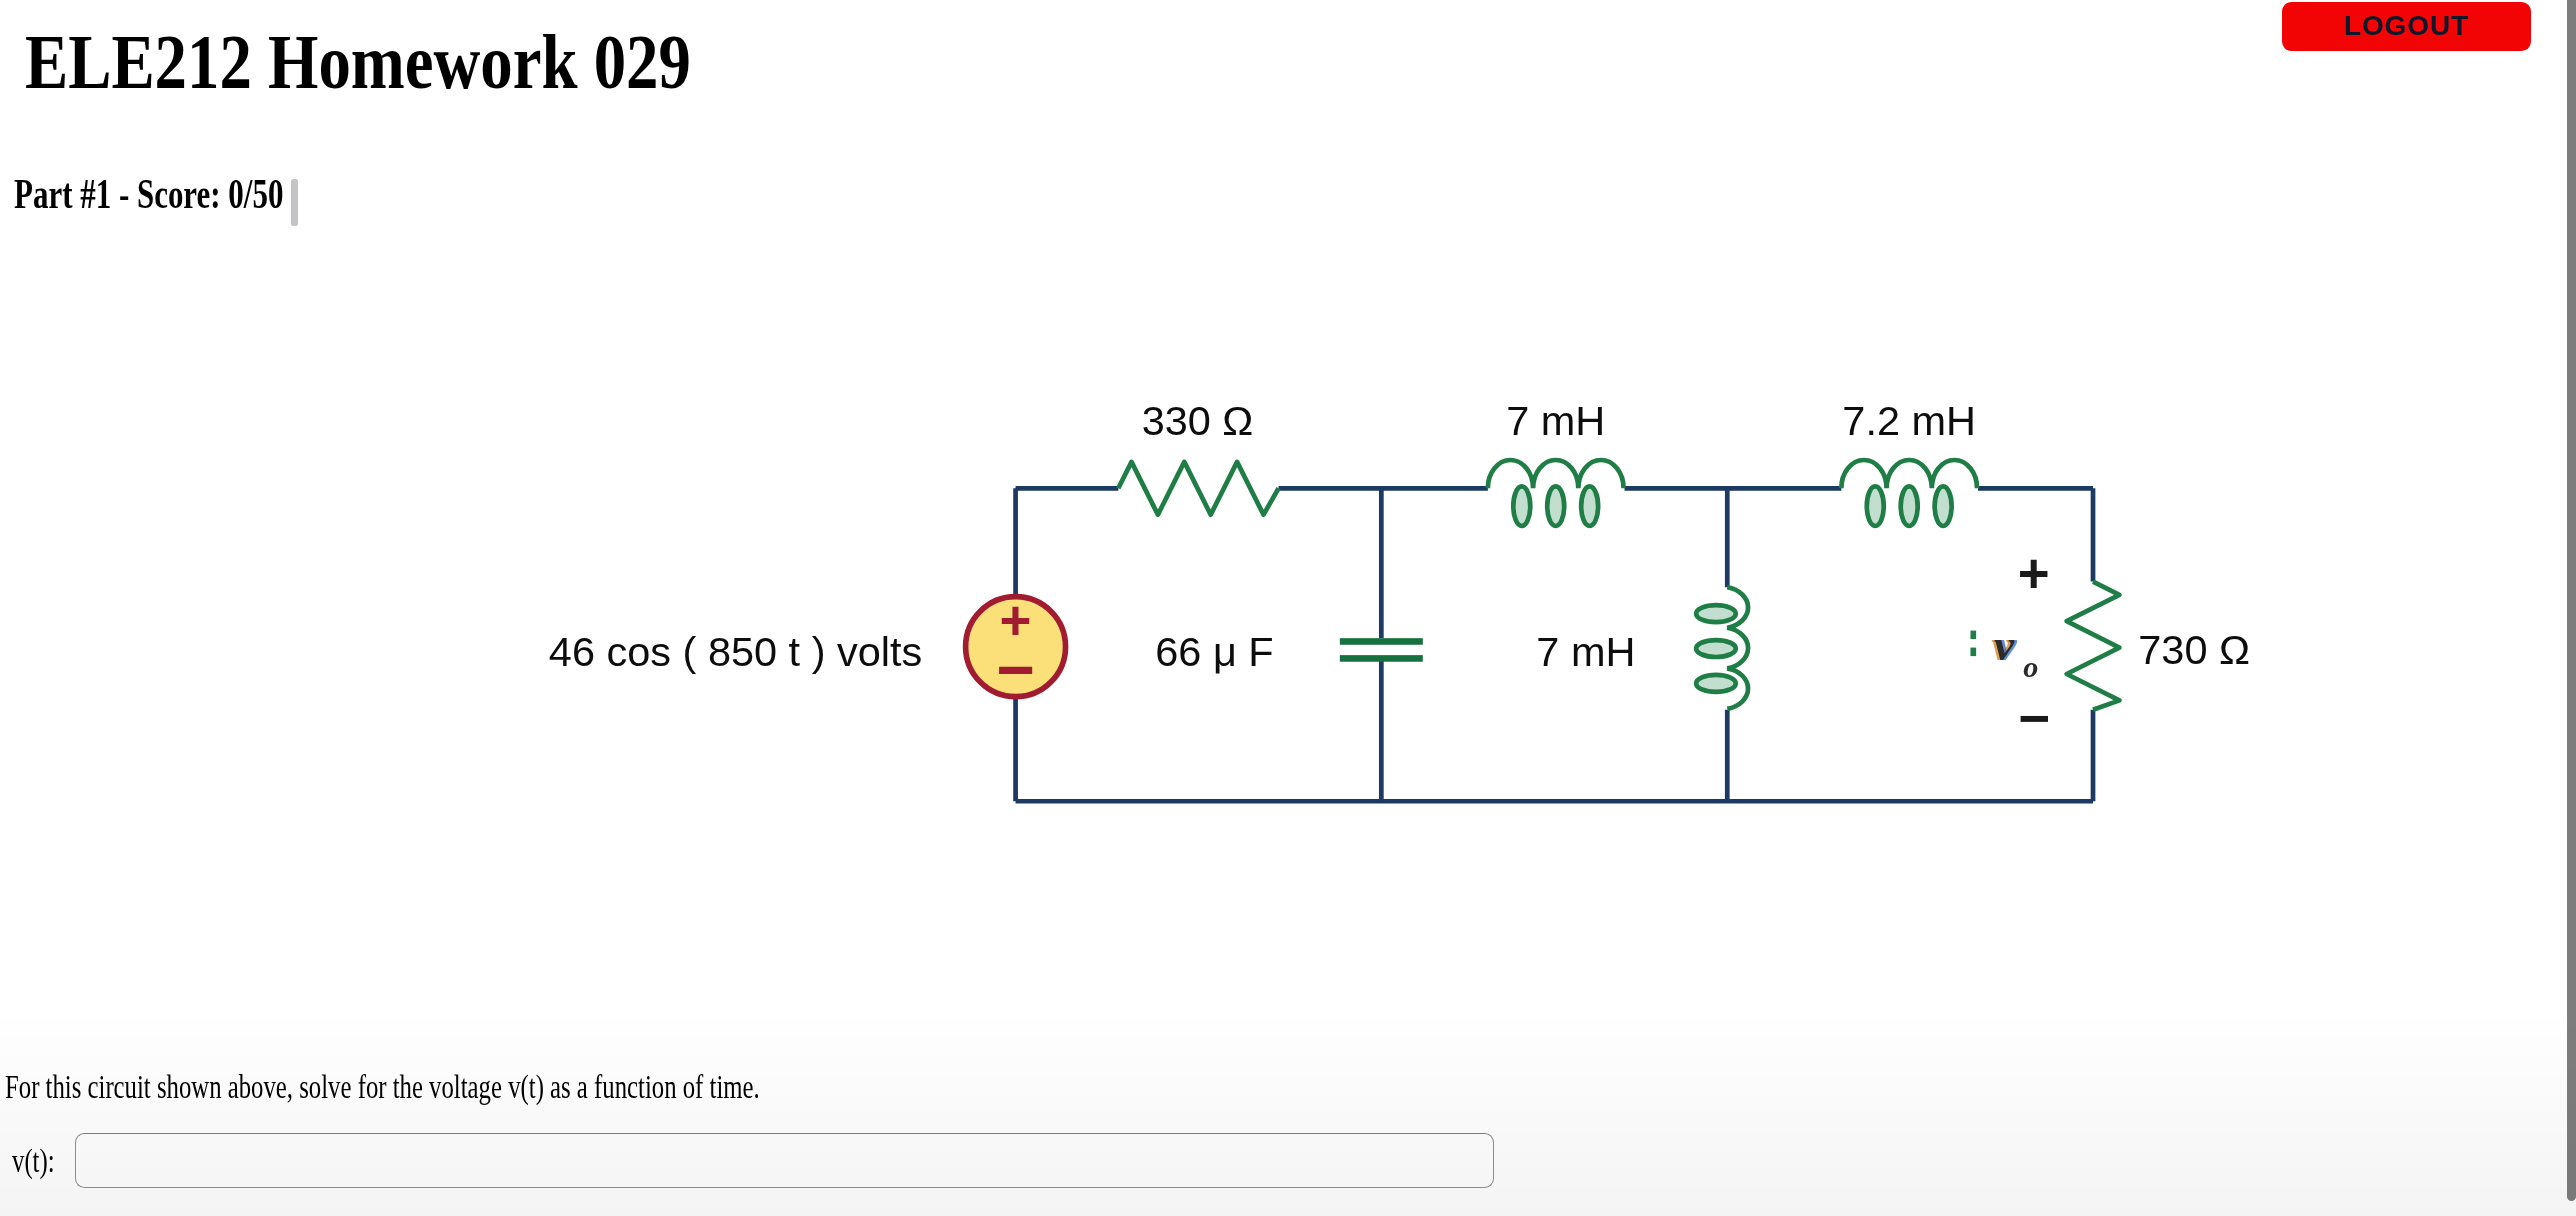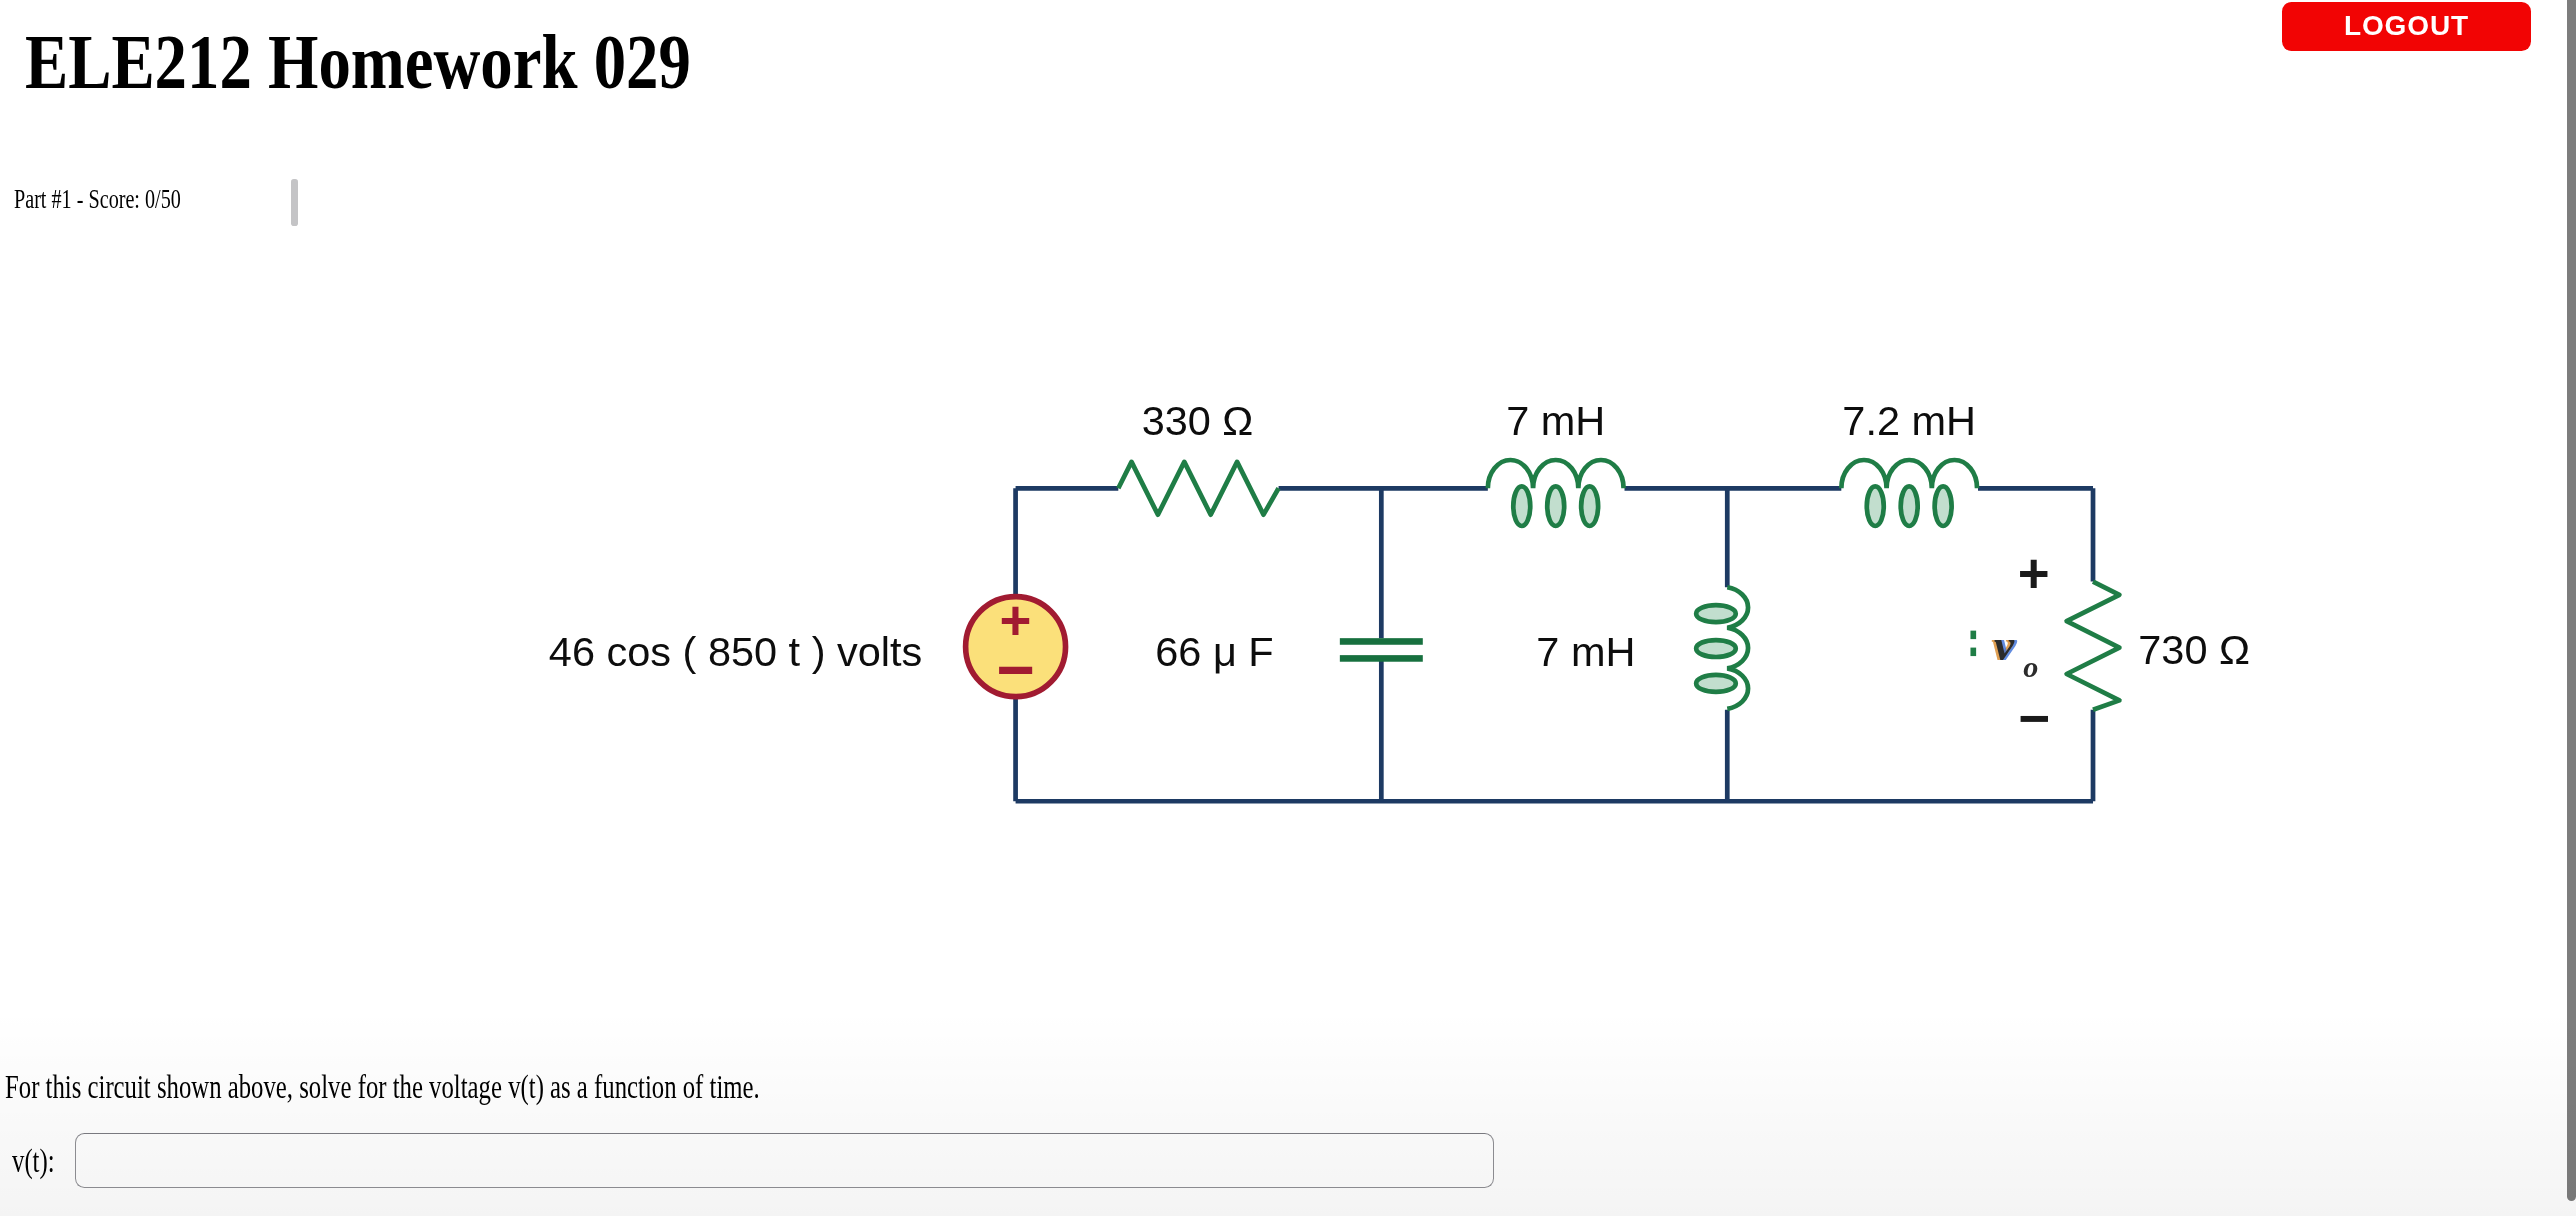--- a/index.html
+++ b/index.html
@@ -5,25 +5,25 @@
   html,body{margin:0;padding:0;background:#ffffff;}
   body{width:2576px;height:1216px;position:relative;overflow:hidden;
        font-family:"Liberation Serif",serif;color:#000;}
   .abs{position:absolute;}
   .serifC{display:inline-block;transform-origin:0 0;white-space:nowrap;}
 
   #page-title{left:9.4px;top:5.7px;font-size:79px;font-weight:bold;line-height:1.0;}
   #page-title .serifC{transform:scaleX(0.82);}
 
   #logout-btn{left:2282px;top:1.9px;width:249px;height:49px;background:#f20404;
-      border:none;border-radius:9.4px;color:#ffffff;font-family:"Liberation Sans",sans-serif;
+      border:none;border-radius:9.4px;color:#0f172a;font-family:"Liberation Sans",sans-serif;
       font-weight:bold;font-size:28px;letter-spacing:0.9px;display:flex;
       align-items:center;justify-content:center;cursor:pointer;}
 
-  #part-line{left:14px;top:183px;font-size:28px;font-weight:normal;}
+  #part-line{left:14px;top:169px;font-size:43px;font-weight:bold;}
   #part-line .serifC{transform:scaleX(0.72);}
 
   #cursor-artifact{left:291px;top:179px;width:6.6px;height:47px;background:#c4c4c6;
       border-radius:2.8px;}
 
   #question-line{left:4.7px;top:1069px;font-size:33px;}
   #question-line .serifC{transform:scaleX(0.75);}
 
   #vt-row-label{left:12.3px;top:1143px;font-size:33px;}
   #vt-row-label .serifC{transform:scaleX(0.75);}

